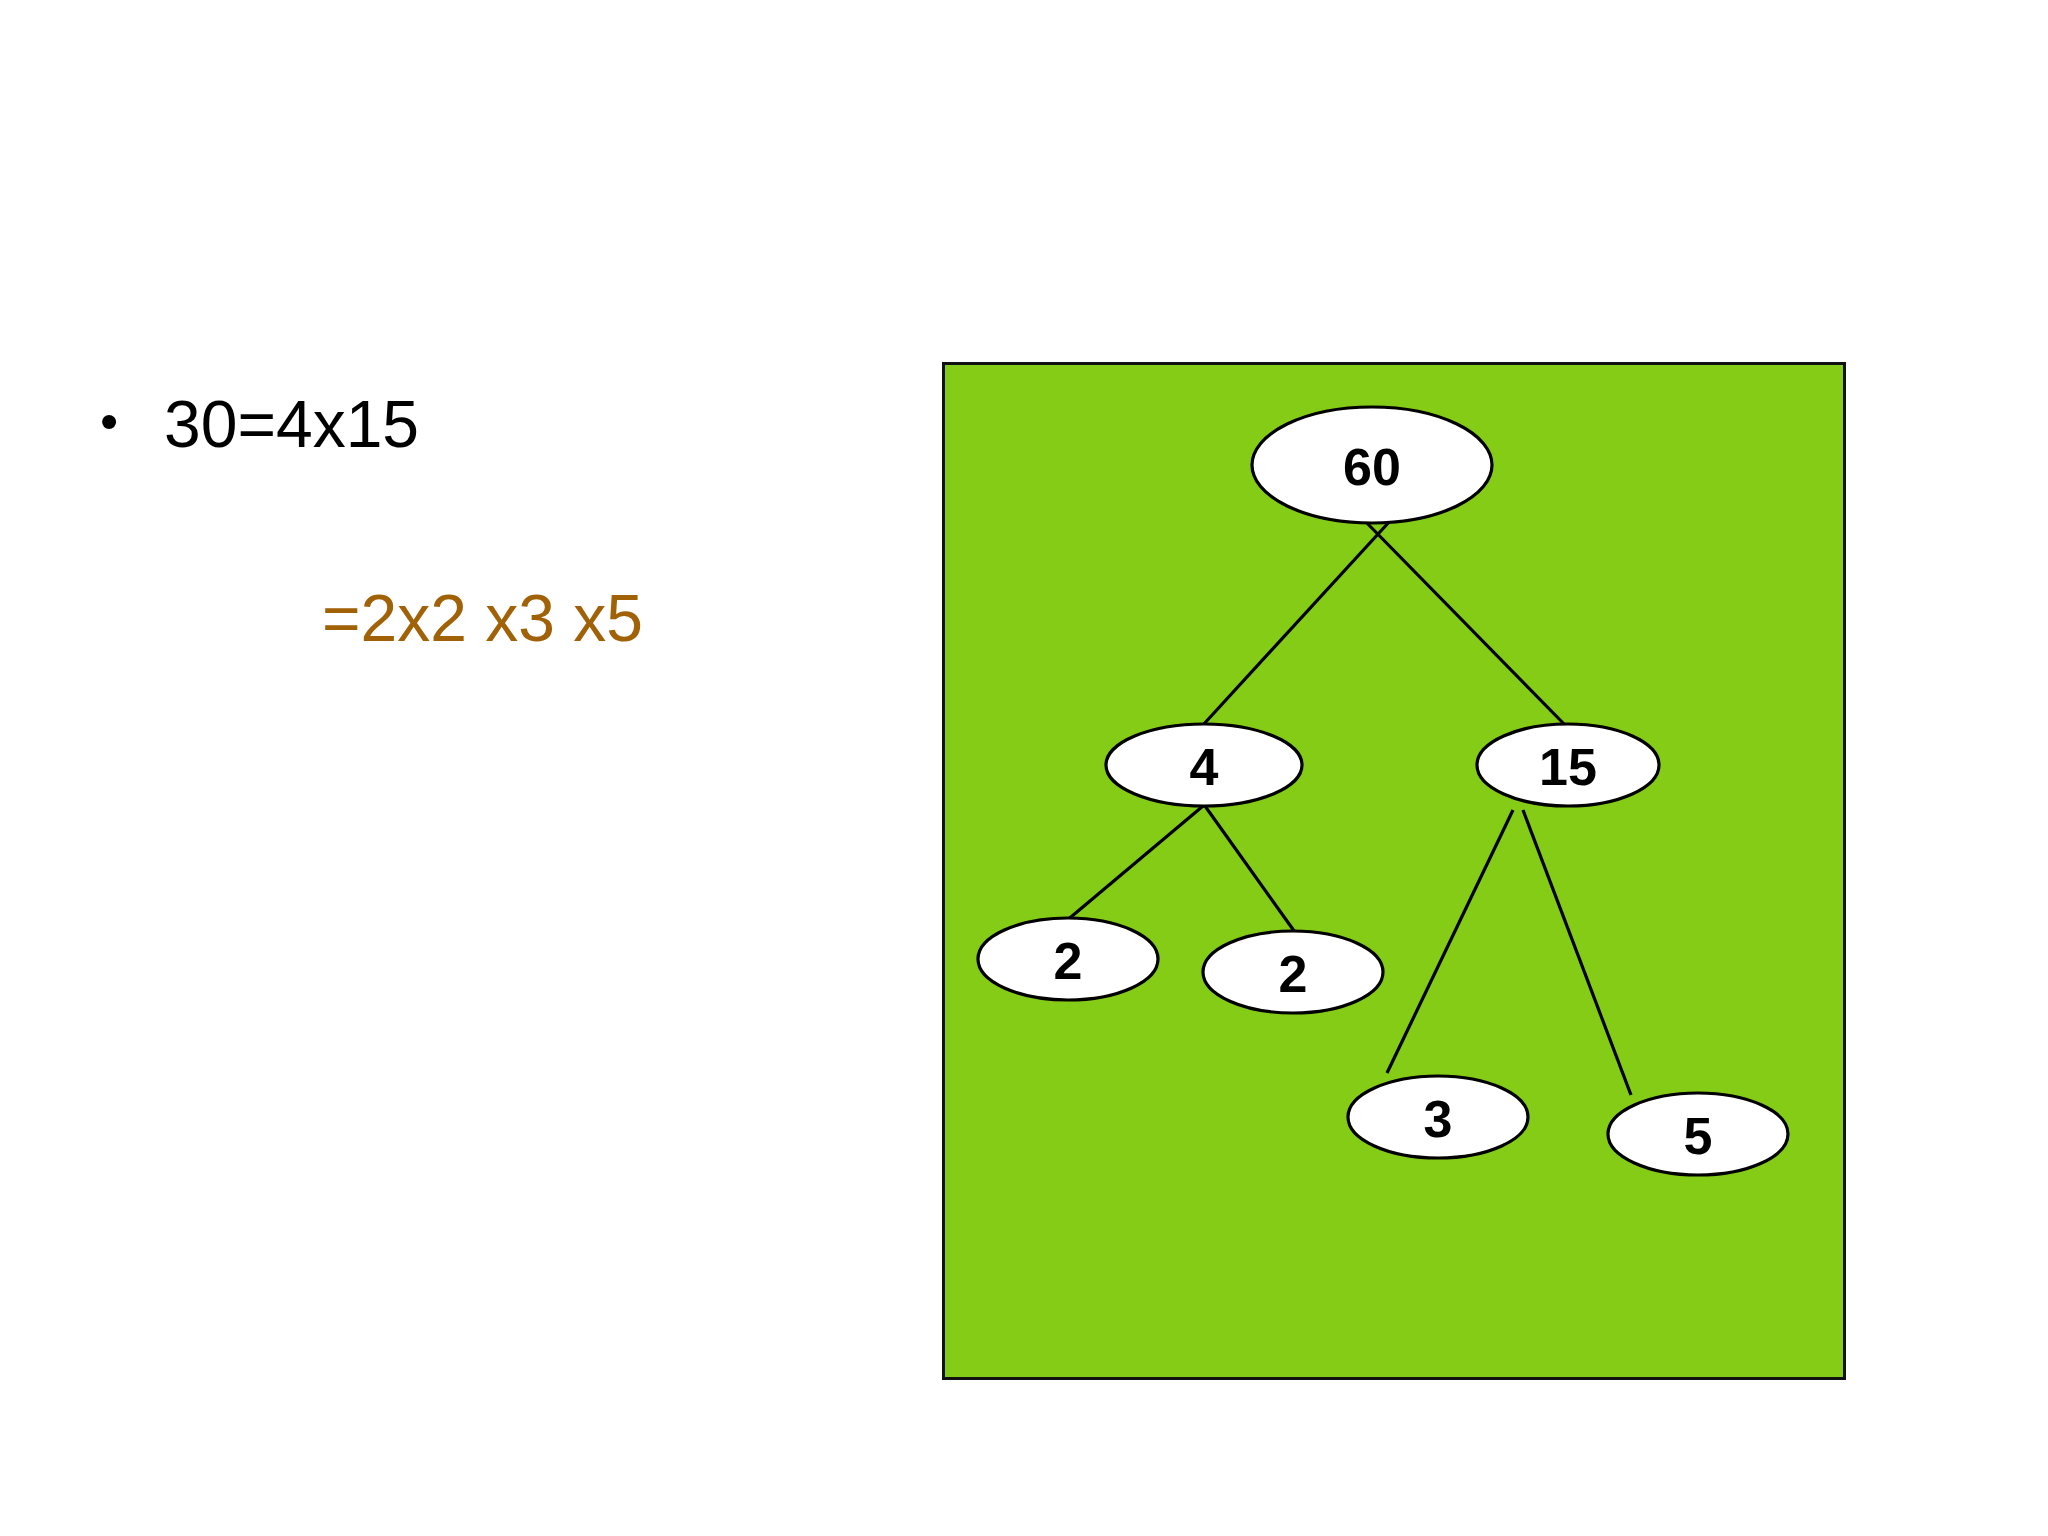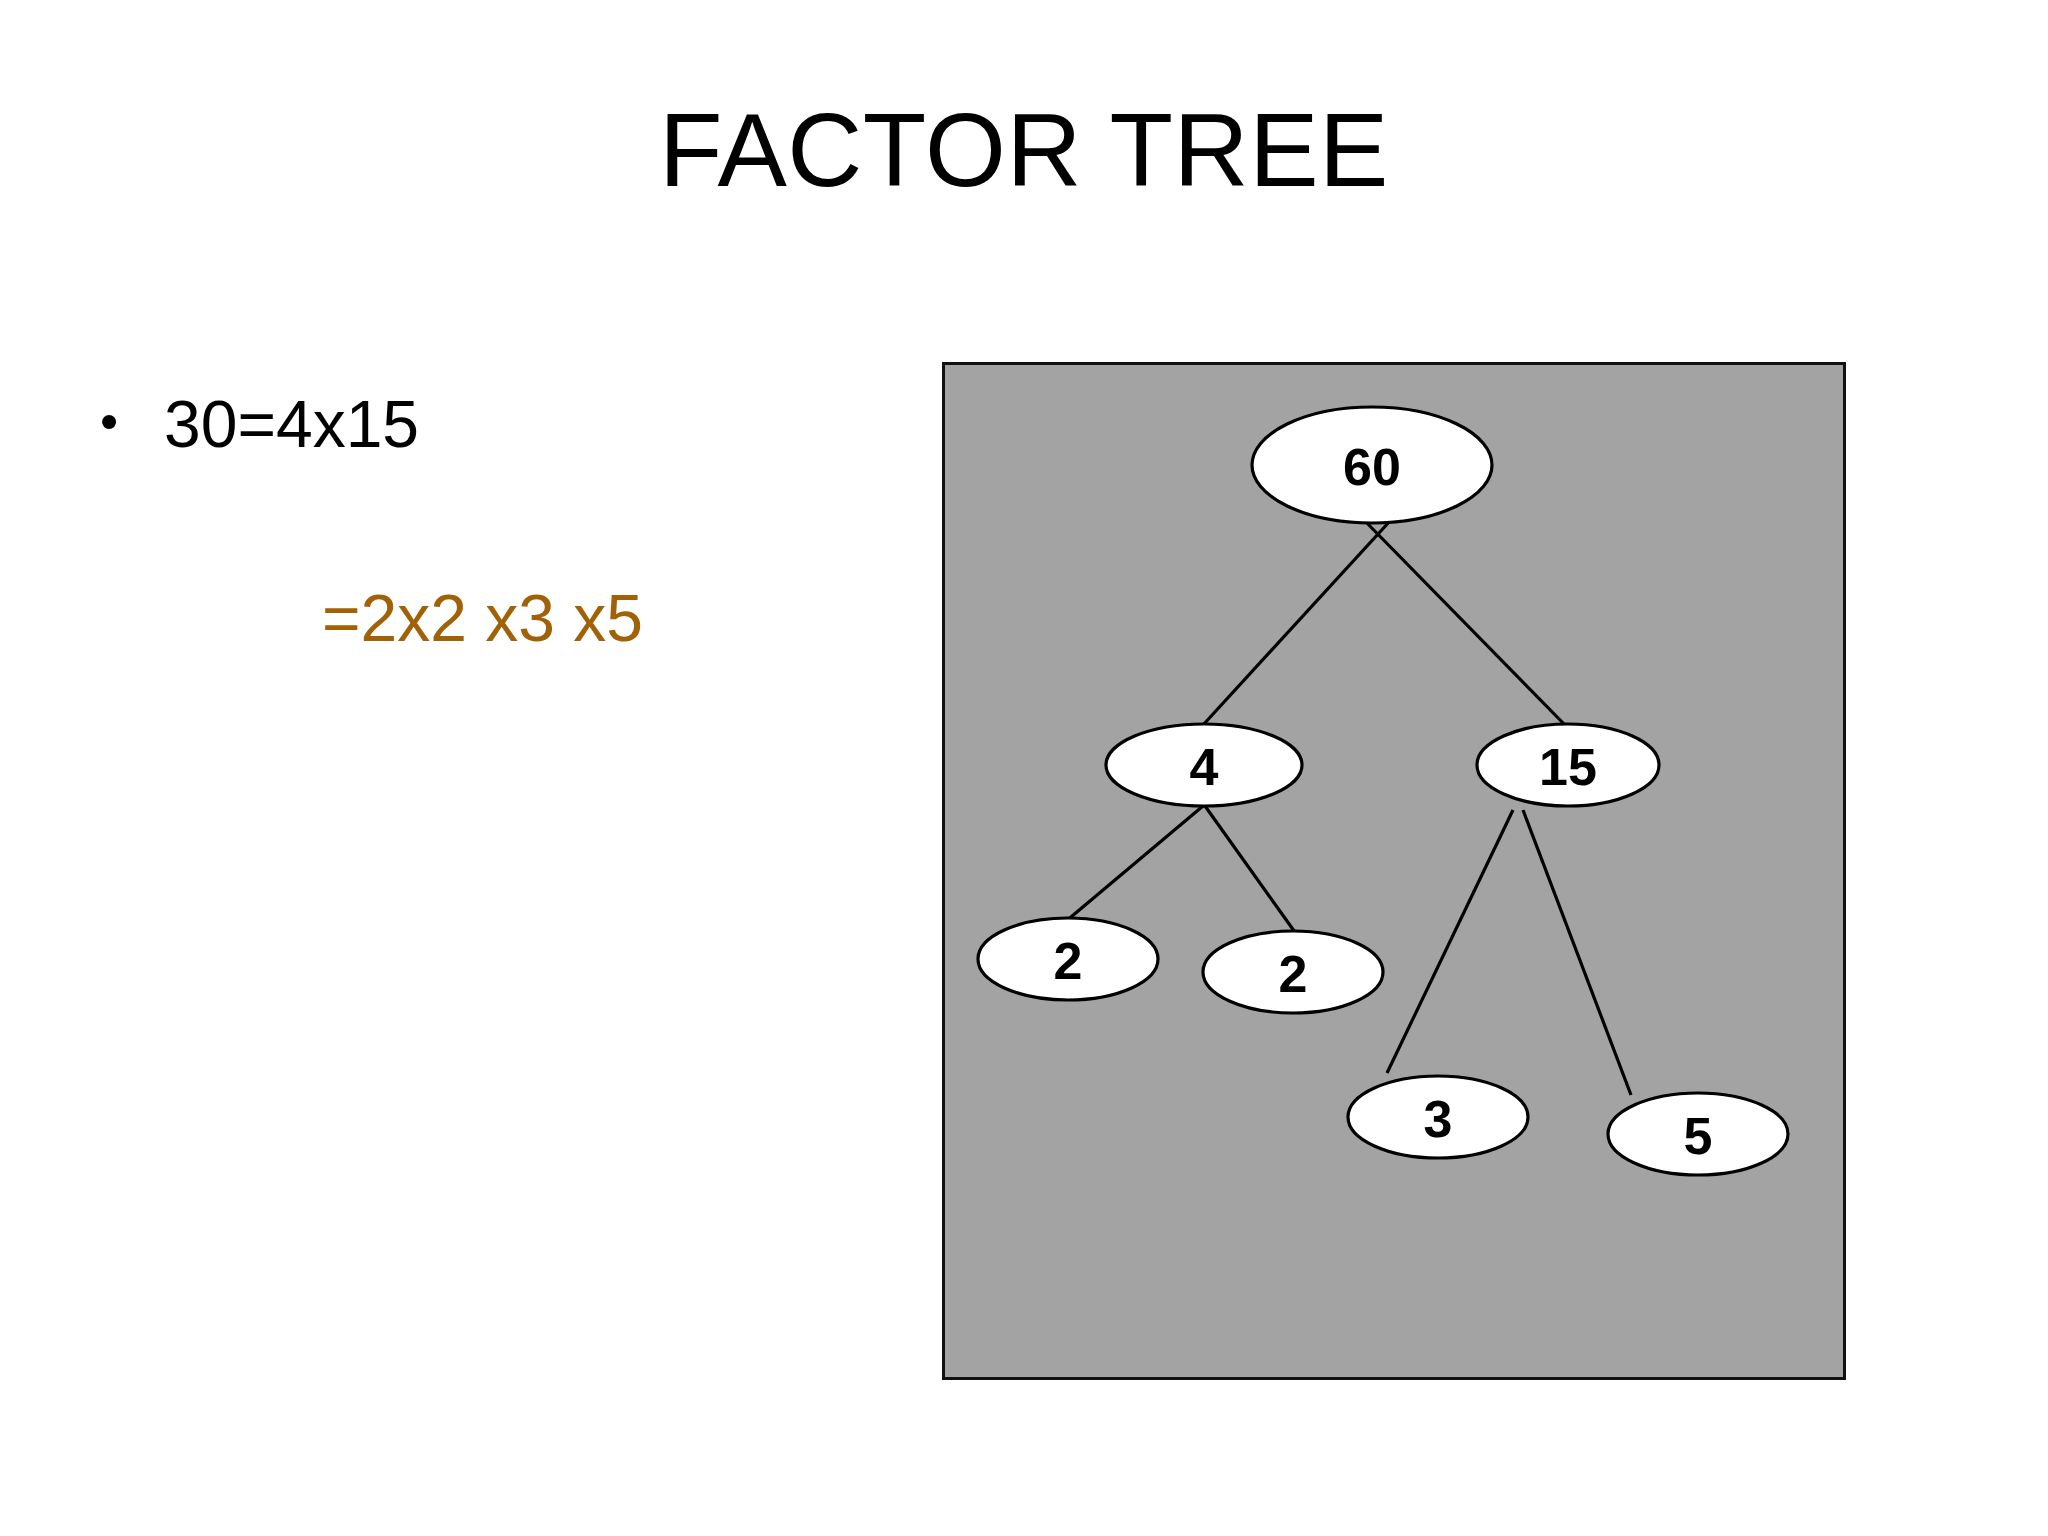--- a/index.html
+++ b/index.html
@@ -82,21 +82,21 @@
   }
 
   
   #diagram-frame {
     position: absolute;
     left: 942px;
     top: 362px;
     width: 904px;
     height: 1018px;
     border: 3px solid #111111;
-    background: #a3a3a3;
+    background: #84cc16;
     box-sizing: border-box;
   }
 
   #tree-svg {
     position: absolute;
     left: 0;
     top: 0;
     width: 904px;
     height: 1018px;
     display: block;
@@ -120,21 +120,20 @@
     stroke-width: 3.2;
     stroke-linecap: butt;
     fill: none;
   }
 </style>
 </head>
 <body>
 
 <div id="slide">
 
-  <div id="slide-title">FACTOR TREE</div>
 
   <div id="body-text">
 
     <div class="bullet-row">
       <span class="bullet-marker">•</span>
       <span class="bullet-text">30=4x15</span>
     </div>
 
     <div class="cont-row">
       <span class="cont-indent"></span><span>=2x2 x3 x5</span>

